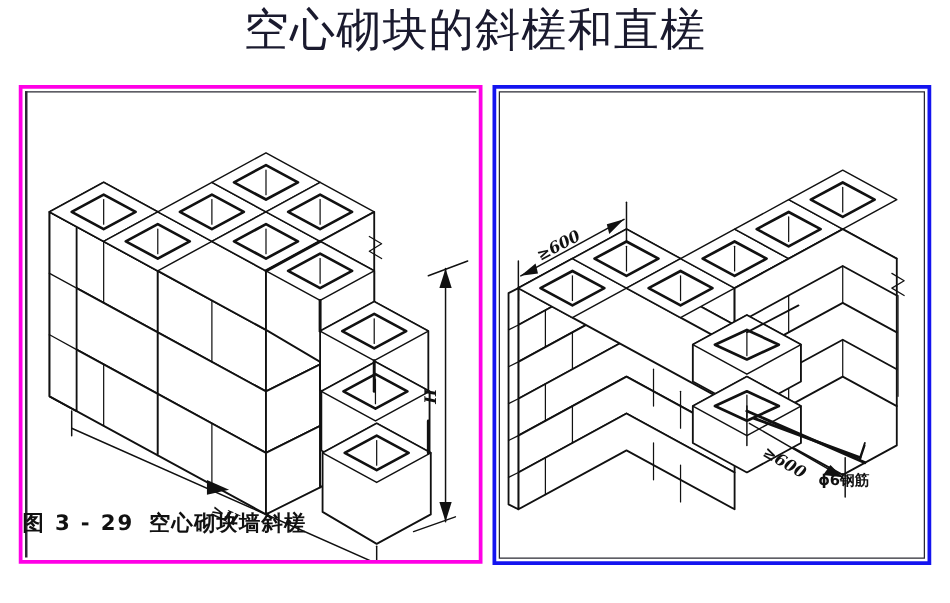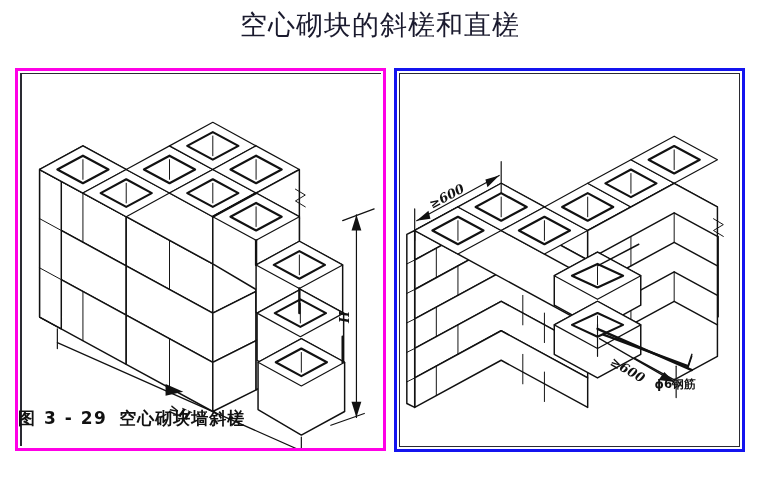--- a/index.html
+++ b/index.html
@@ -15,21 +15,21 @@
     overflow: hidden;
   }
 
   
   #slide-title {
     position: absolute;
     left: 0;
     top: 8px;
     width: 760px;
     text-align: center;
-    font-size: 27px;
+    font-size: 36px;
     line-height: 34px;
     color: #1a1a2e;
     font-family: "DejaVu Serif", "Liberation Serif", serif;
     letter-spacing: 1px;
     white-space: nowrap;
   }
 
   
   .figure-panel {
     position: absolute;

